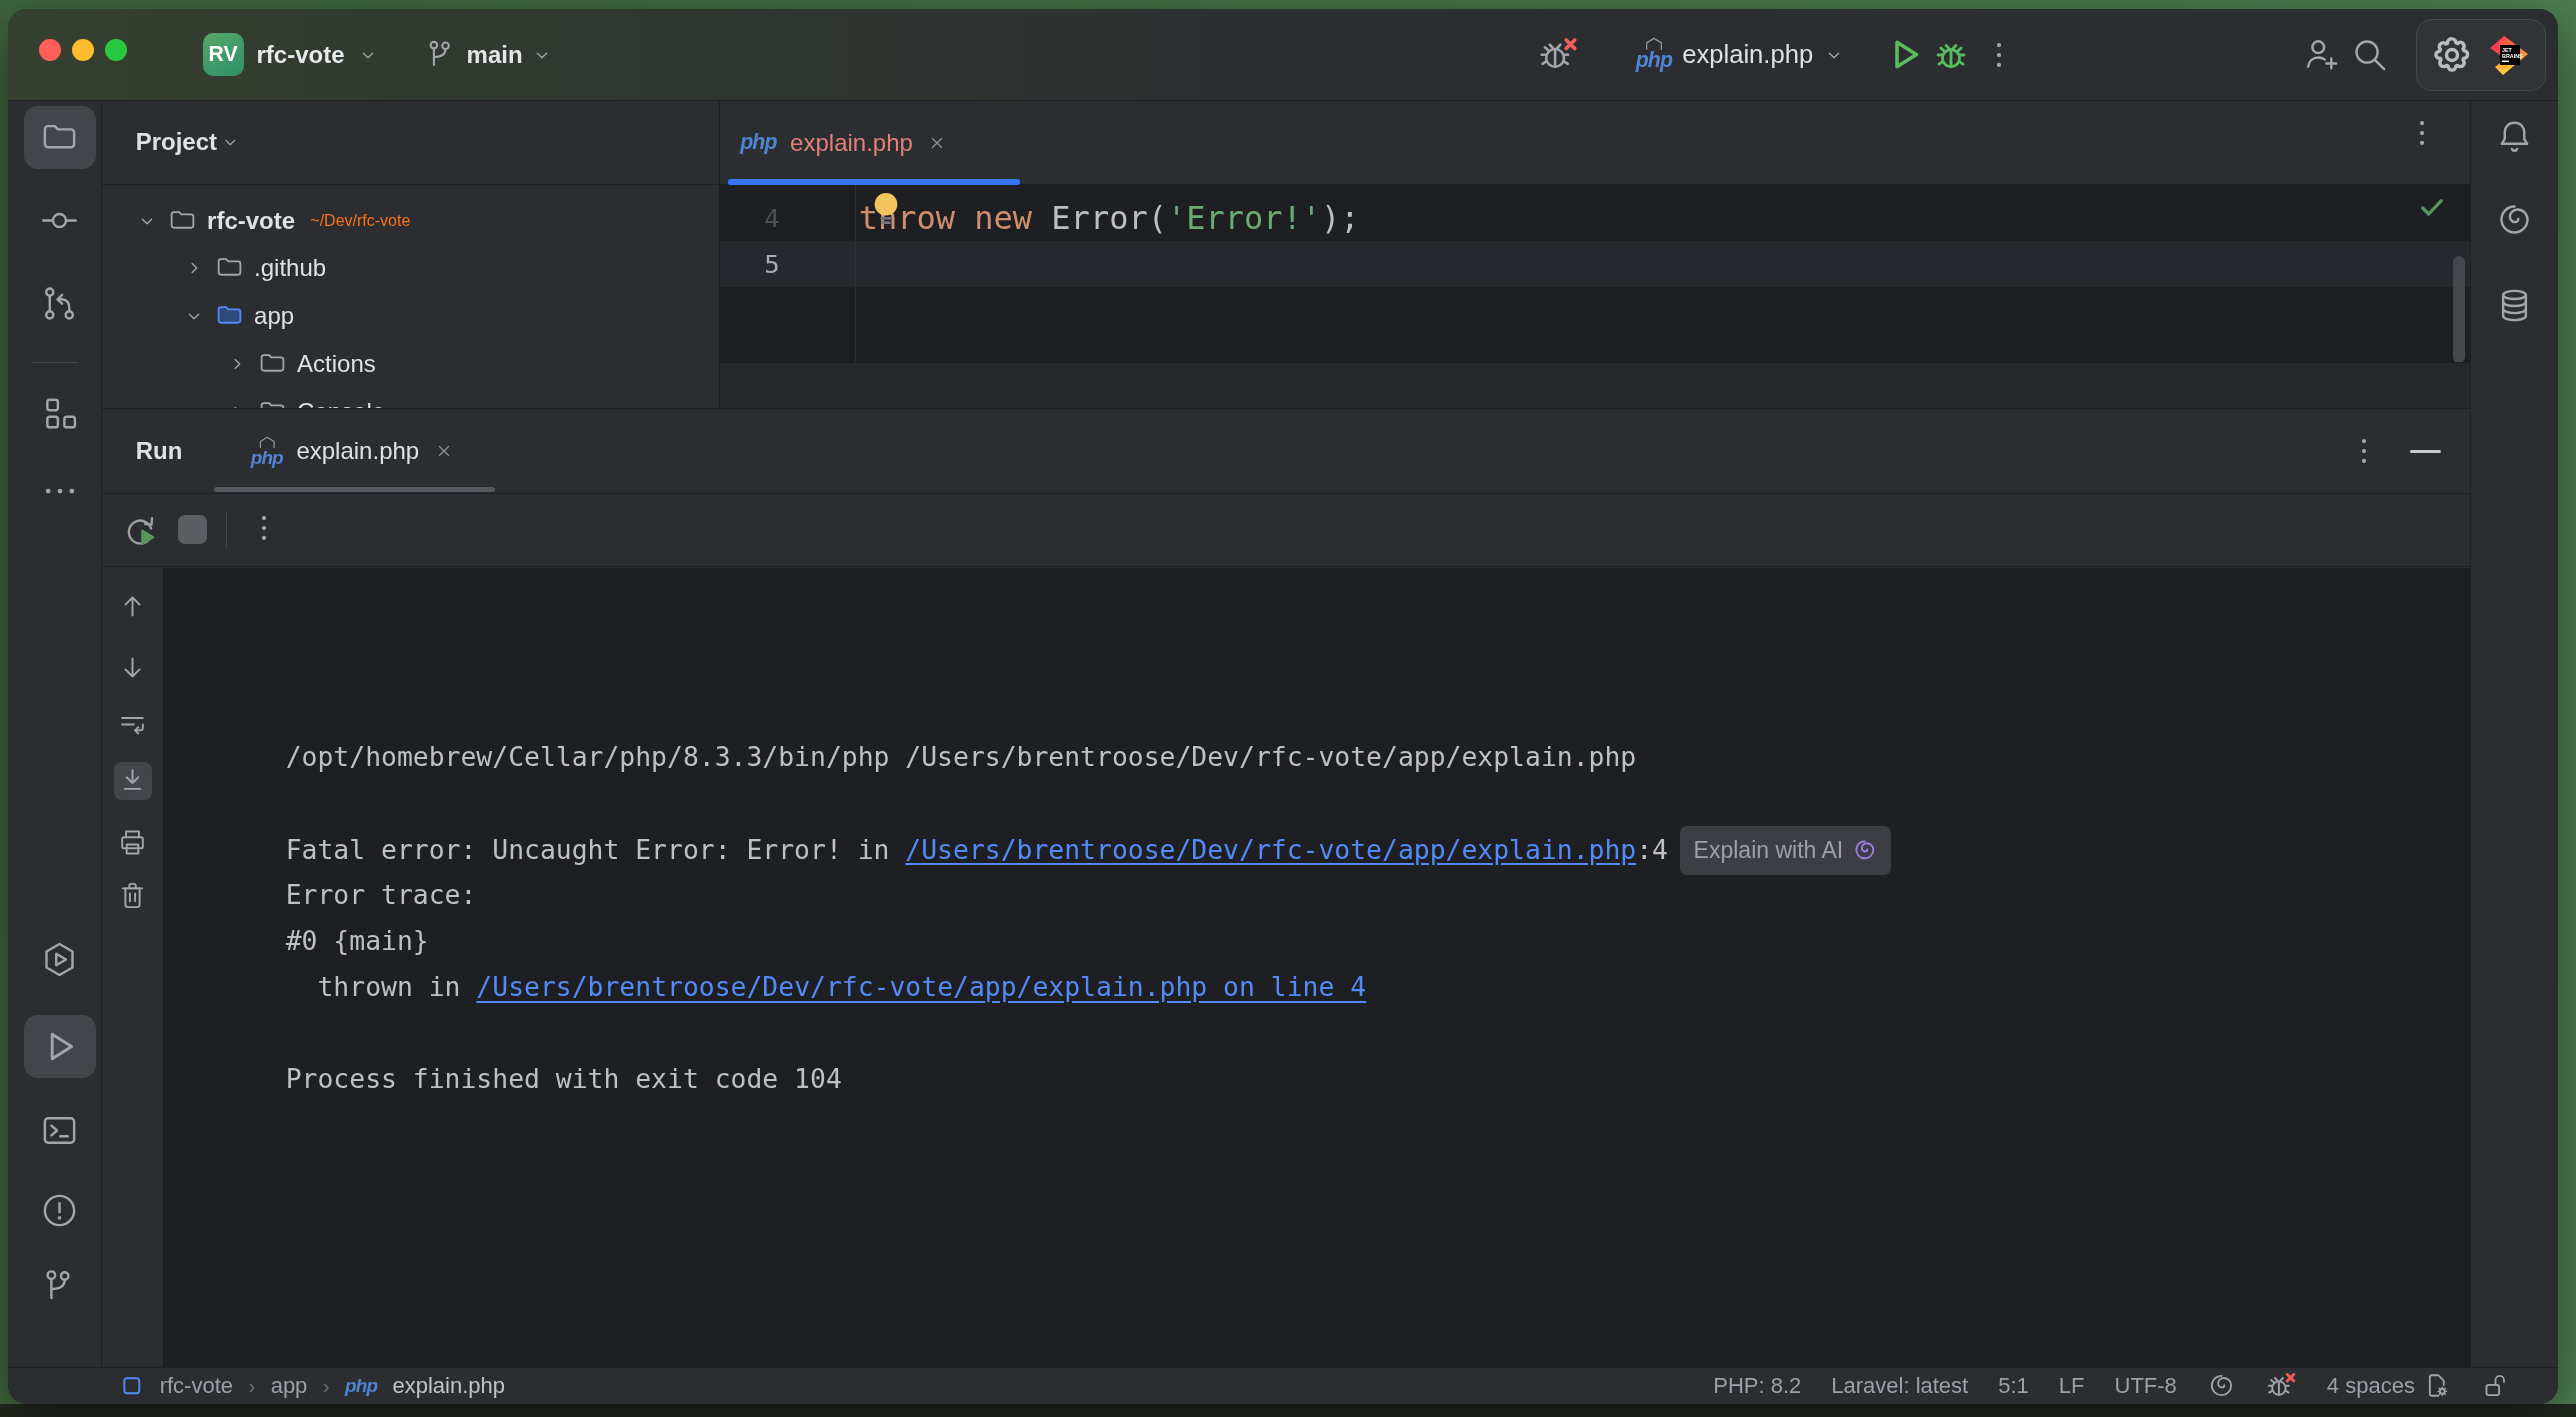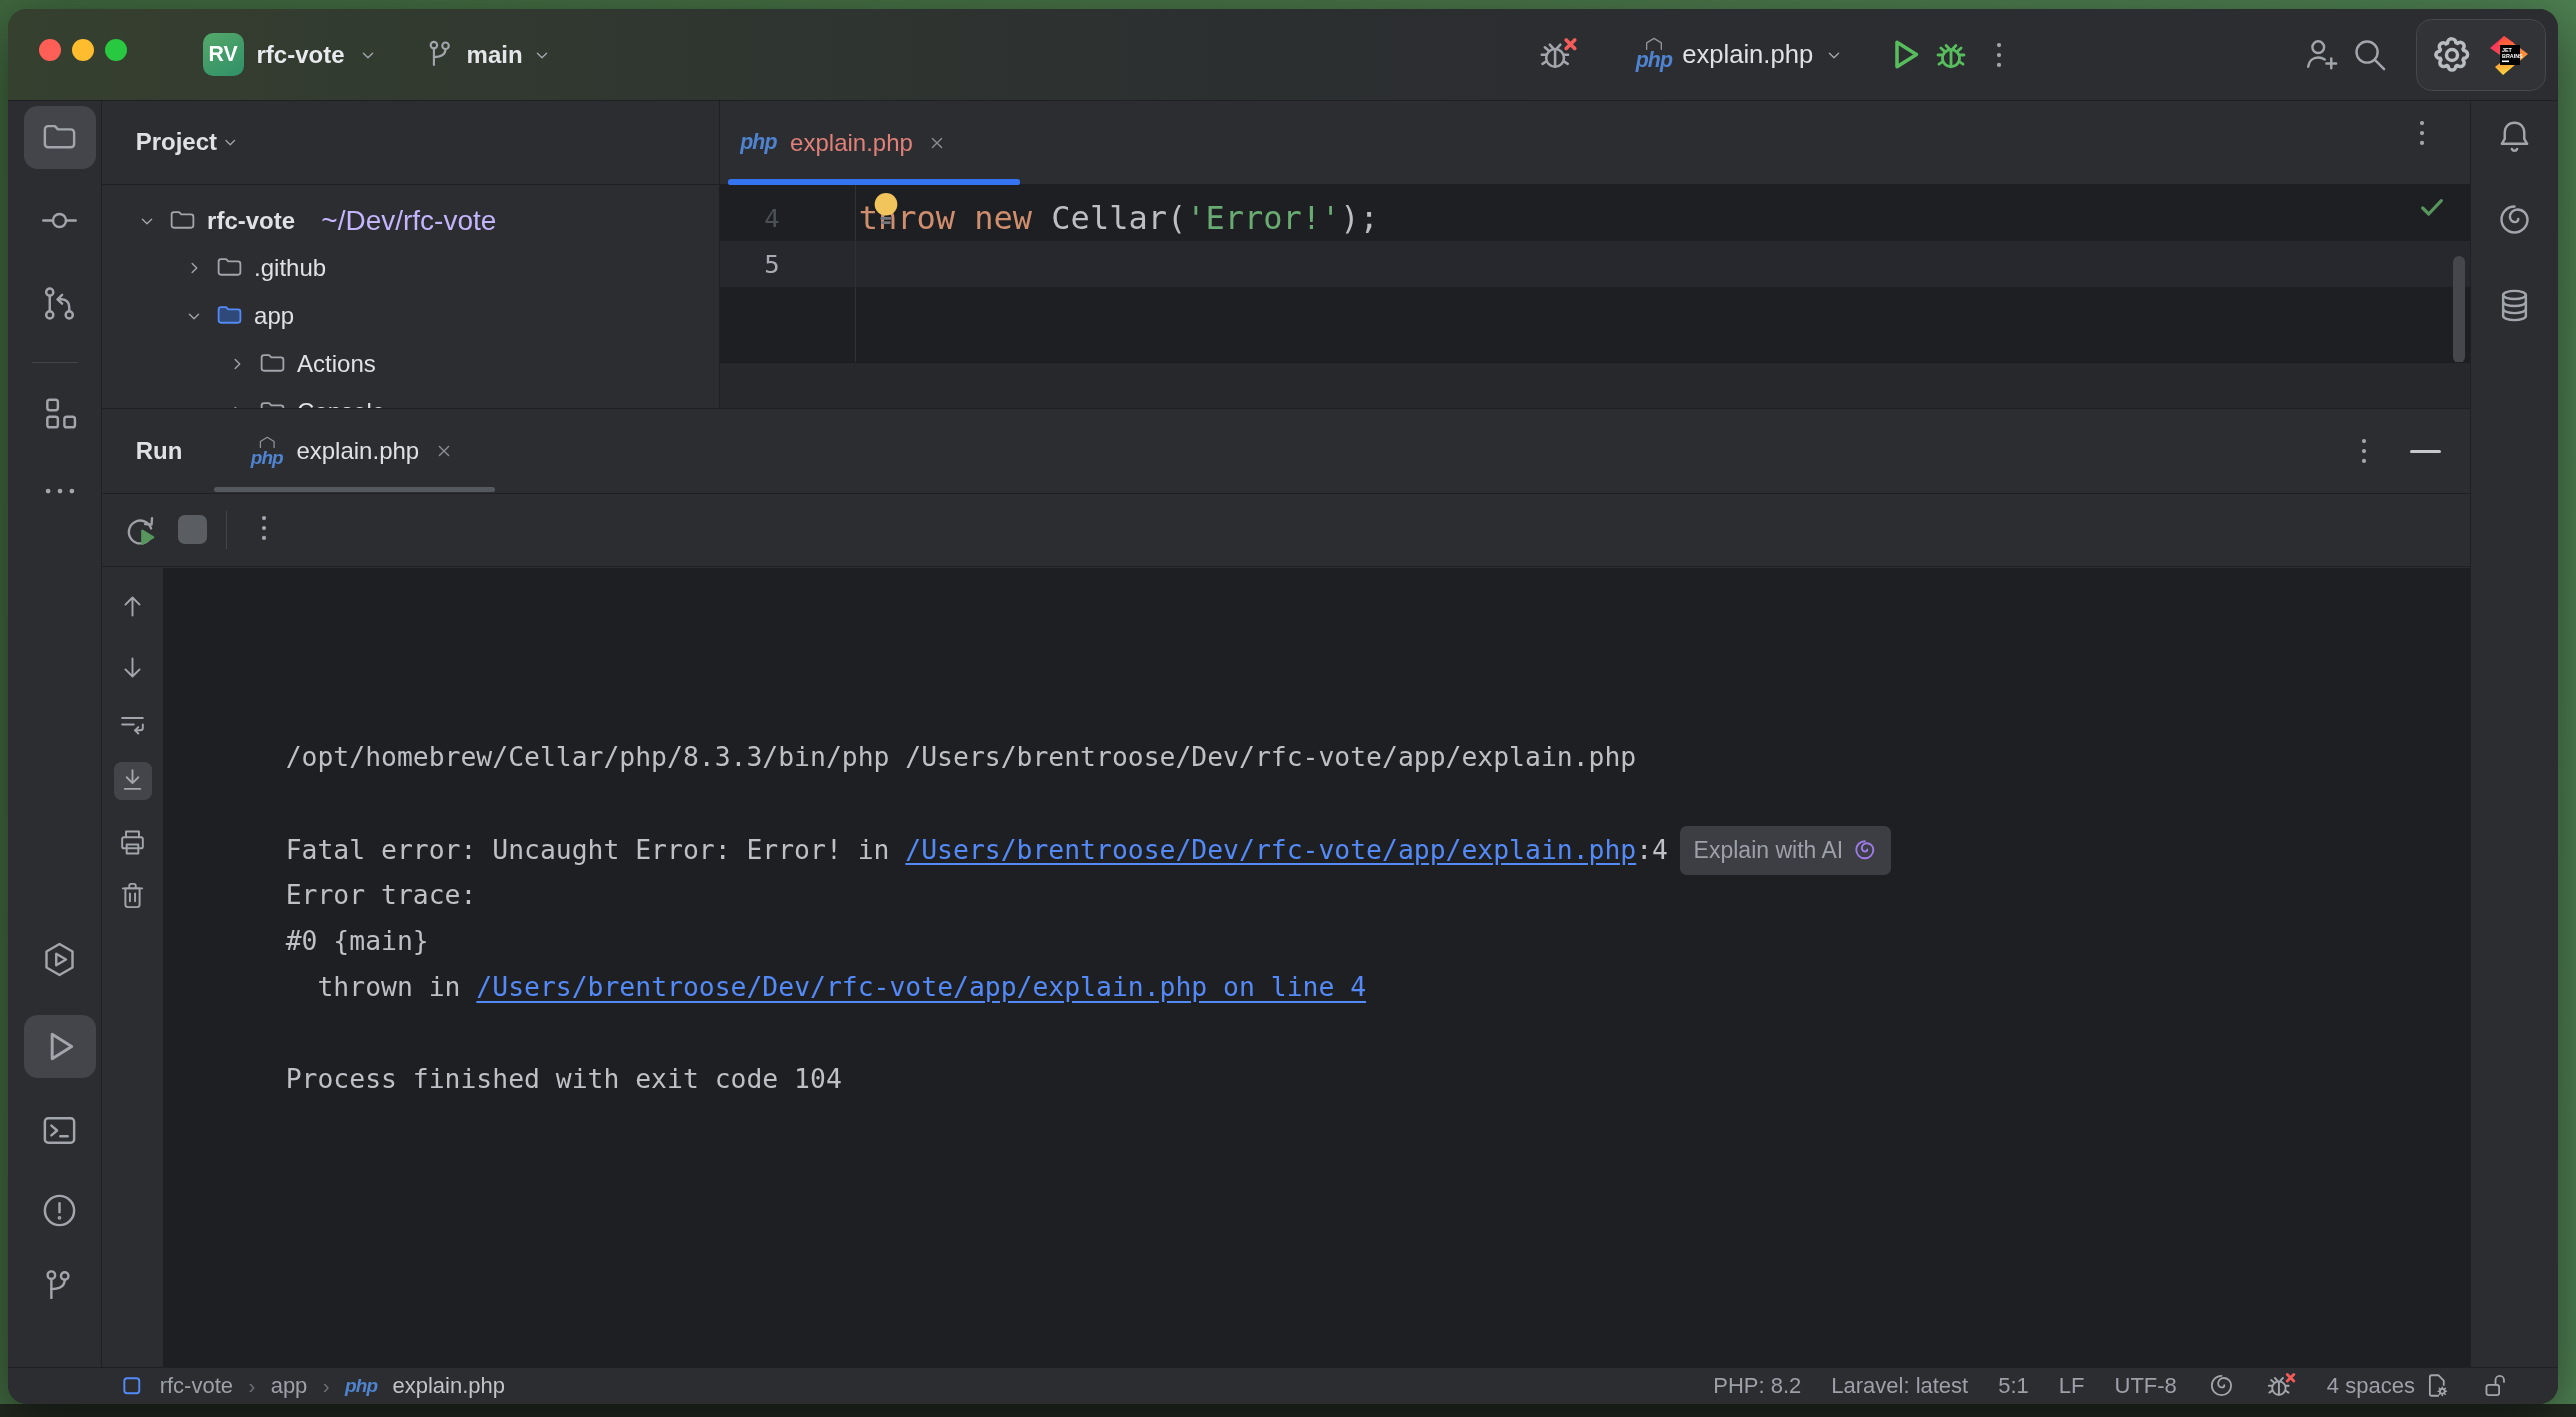--- a/index.html
+++ b/index.html
@@ -67,21 +67,21 @@
   .project-panel {
     position:absolute; left:94px; top:92px; width:617px; height:307px;
     background:#2b2d30; overflow:hidden;
   }
   .pp-header { position:absolute; left:0; top:0; width:100%; height:84px; border-bottom:0.9px solid #1f2023;
     display:flex; align-items:center; padding-left:34px; gap:3px; }
   .pp-header .t { font-size:24px; font-weight:600; color:#dfe1e5; }
   .tree-row { position:absolute; height:48px; display:flex; align-items:center; gap:10.2px; }
   .tree-row .lbl { font-size:24px; color:#dfe1e5; }
   .tree-row .lbl.b { font-weight:700; }
-  .tree-row .path { font-size:28px; color:#c4b5fd; margin-left:16px; }
+  .tree-row .path { font-size:16px; color:#f97316; margin-left:5px; }
 
   
   .editor {
     position:absolute; left:711px; top:92px; width:1751px; height:307px;
     background:#1e1f22; border-left:0.9px solid #1f2023; overflow:hidden;
   }
   .tabbar { position:absolute; left:0; top:0; width:100%; height:84px; background:#2b2d30; border-bottom:0.9px solid #1f2023; }
   .etab { position:absolute; left:8.5px; top:0; height:84px; width:292px; display:flex; align-items:center; gap:13.6px; padding-left:12px; }
   .etab .lbl { font-size:24px; color:#e08079; }
   .etab-underline { position:absolute; left:8.5px; top:78px; width:292px; height:6px; background:#3574f0; border-radius:2.6px; }
@@ -434,21 +434,21 @@
         </svg>
       </div>
     </div>
 
     <div class="caret-row"></div>
     <div class="gutter-line"></div>
 
     <div class="lnum dim" style="top:94px;line-height:46px">4</div>
     <div class="lnum act" style="top:140px;line-height:46px">5</div>
 
-    <div class="code-line"><span class="tok-keyword">throw</span><span class="tok-plain"> </span><span class="tok-keyword">new</span><span class="tok-plain"> </span><span class="tok-plain">Cellar(</span><span class="tok-string">'Error!'</span><span class="tok-plain">);</span></div>
+    <div class="code-line"><span class="tok-keyword">throw</span><span class="tok-plain"> </span><span class="tok-keyword">new</span><span class="tok-plain"> </span><span class="tok-plain">Error(</span><span class="tok-string">'Error!'</span><span class="tok-plain">);</span></div>
 
     <svg class="bulb" width="34" height="41" viewBox="0 0 24 28">
       <circle cx="12" cy="11" r="8" fill="#f2c55c" stroke="none"></circle>
       <path d="M9 21h6M9.6 24h4.8" stroke="#73767c" stroke-width="2" stroke-linecap="round" fill="none"></path>
     </svg>
 
     <svg class="ed-check ic" width="32" height="32" viewBox="0 0 24 24" style="stroke:#57965c;stroke-width:2.4">
       <path d="M5 13.5l4.5 4.5L19 8"></path>
     </svg>
     <div class="ed-scroll"></div>

